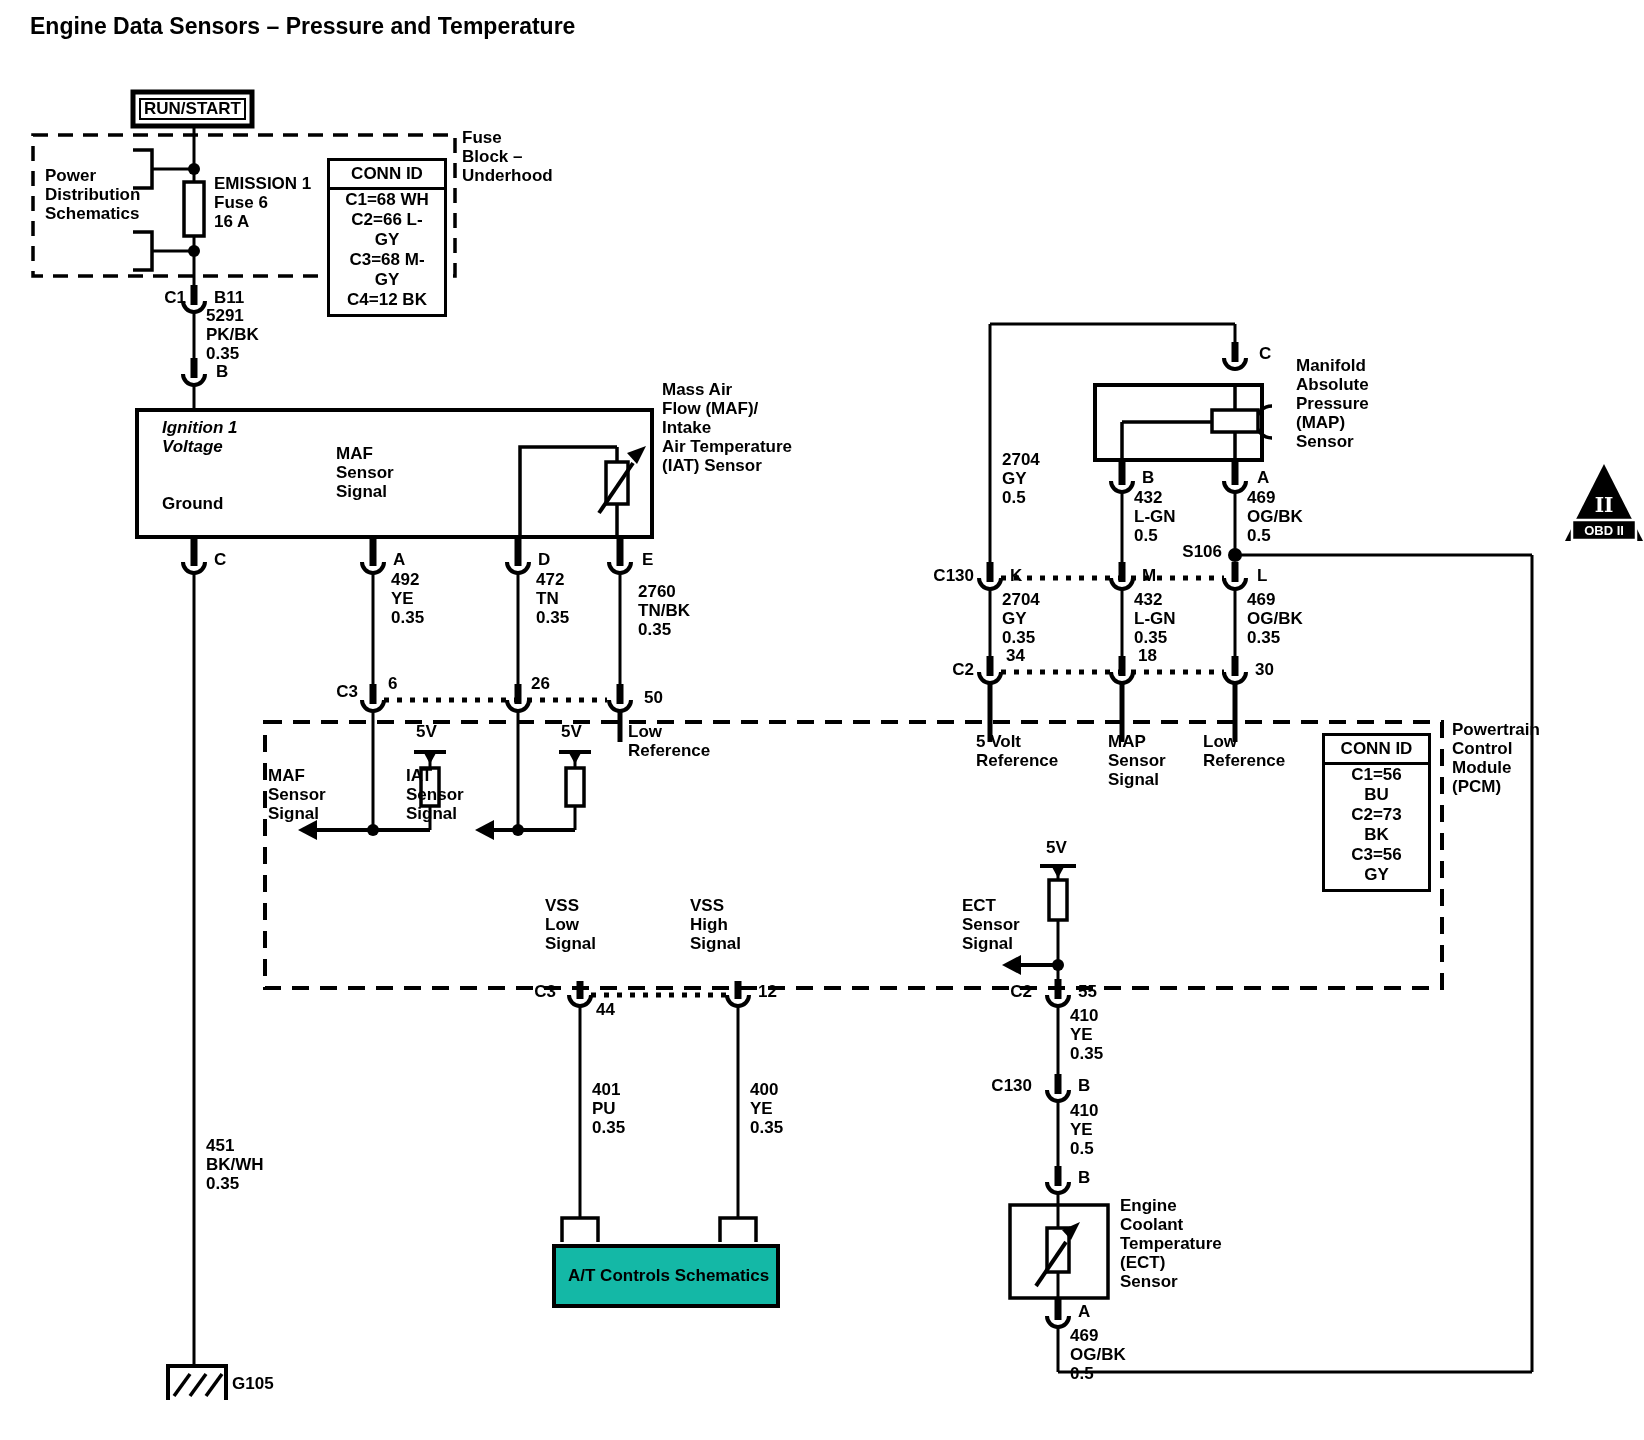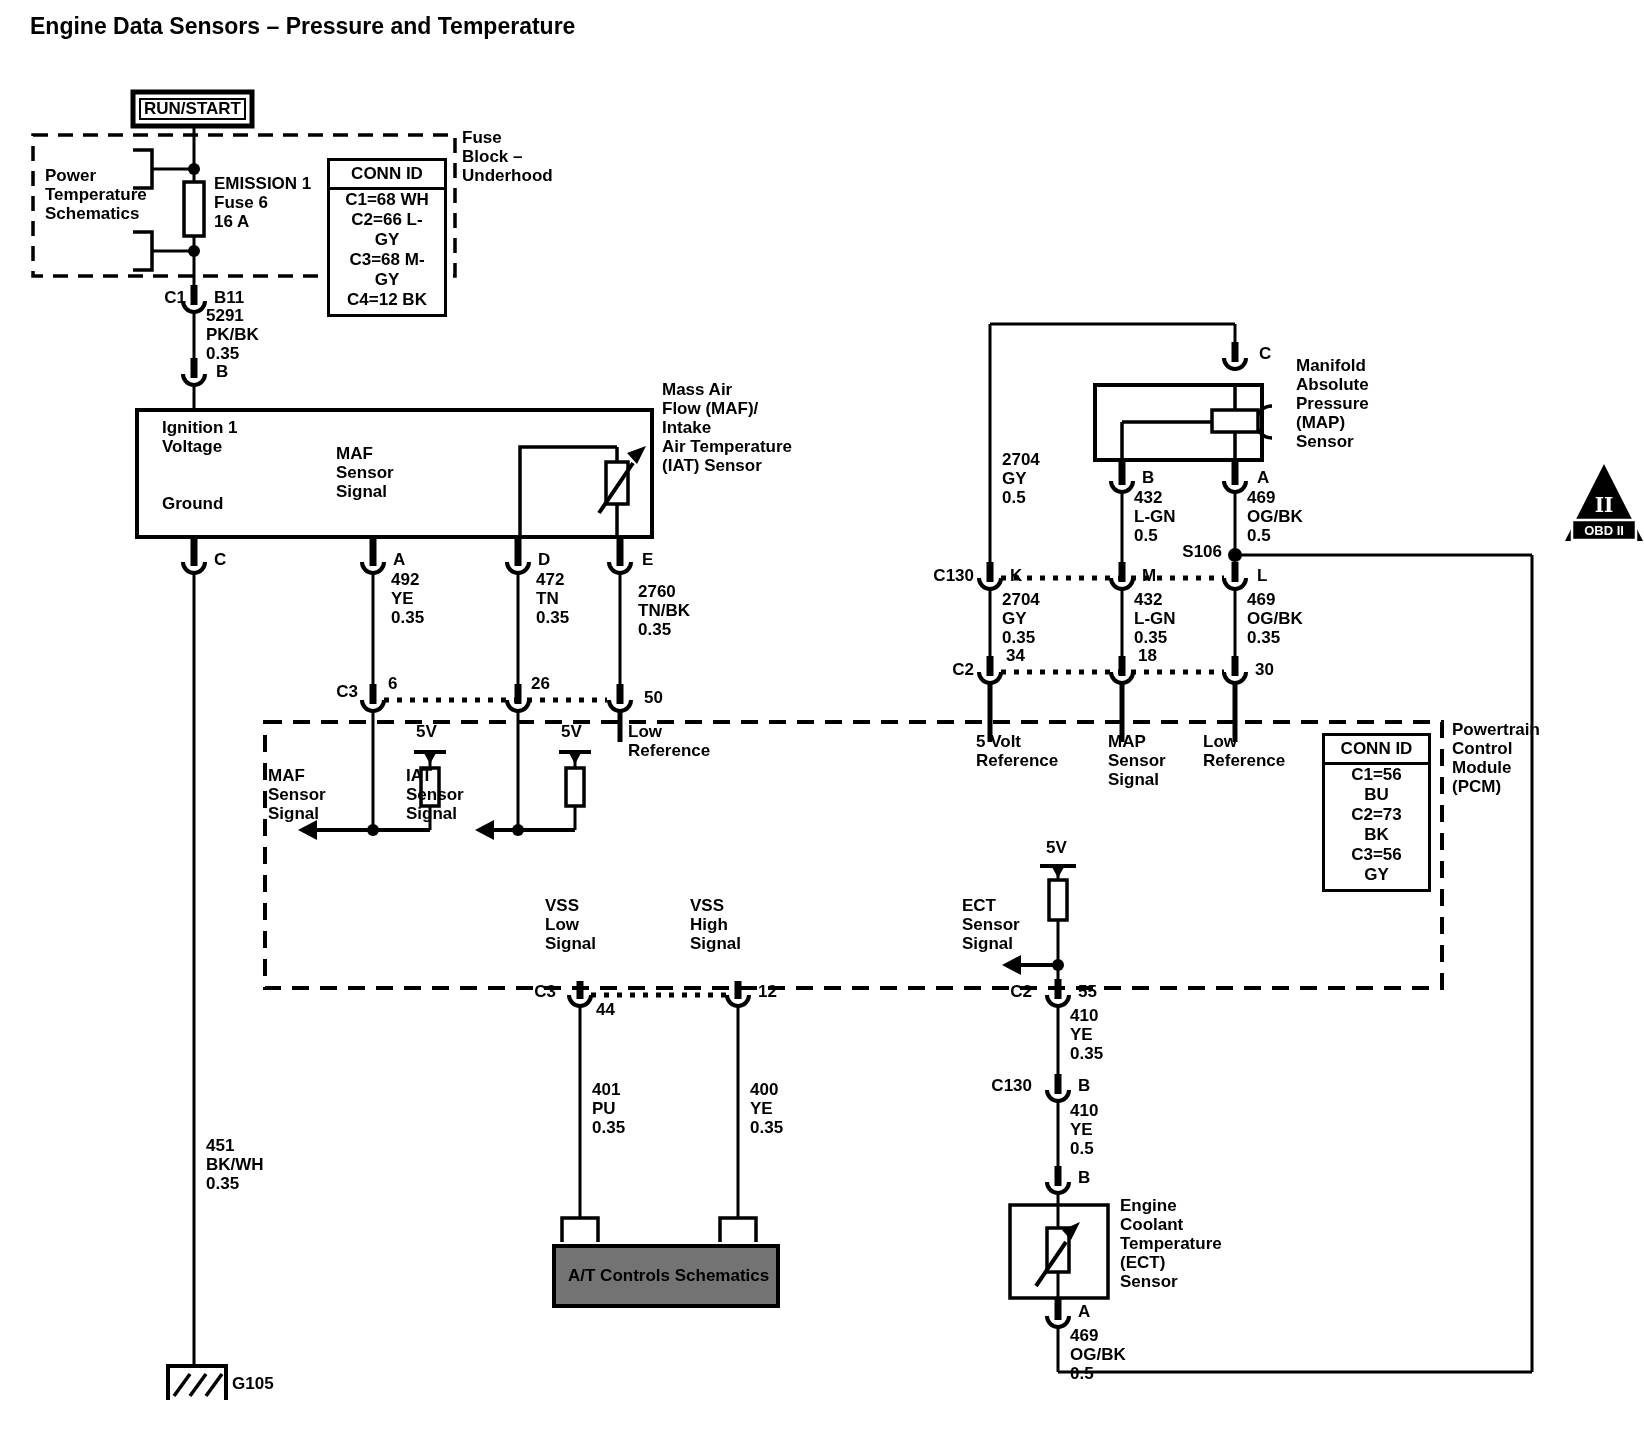--- a/index.html
+++ b/index.html
@@ -5,21 +5,21 @@
   html,body{margin:0;padding:0;background:#fff;}
   #canvas{position:relative;width:1644px;height:1440px;background:#fff;overflow:hidden;
           font-family:"Liberation Sans",sans-serif;color:#000;}
   #diagram-svg{position:absolute;left:0;top:0;}
   .lbl{position:absolute;font:bold 17px/1.12 "Liberation Sans",sans-serif;white-space:pre-line;color:#000;}
   .r{transform:translateX(-100%);text-align:right;}
   .title{font:bold 23px/1.1 "Liberation Sans",sans-serif;}
   .connbox{position:absolute;border:3px solid #000;background:#fff;}
   .connbox .hdr{border-bottom:3px solid #000;text-align:center;font:bold 17px/26px "Liberation Sans",sans-serif;padding:0 4px;}
   .connbox .row{font:bold 17px/20px "Liberation Sans",sans-serif;padding:0 13px;text-align:center;}
-  .plainbox{position:absolute;border:4px solid #000;background:#737373;display:flex;align-items:center;}
+  .plainbox{position:absolute;border:4px solid #000;background:#14b8a6;display:flex;align-items:center;}
   .plainbox span{font:bold 17px "Liberation Sans",sans-serif;padding-left:12px;}
   .svgtxt{font:bold 13px "Liberation Sans",sans-serif;fill:#fff;}
   .svgnum{font:bold 20px "DejaVu Serif",serif;fill:#fff;}
 </style>
 </head>
 <body>
 
 <div id="canvas">
 
 <svg id="diagram-svg" width="1644" height="1440" viewBox="0 0 1644 1440">
@@ -224,21 +224,21 @@
     <rect x="1572" y="520" width="64" height="20" fill="#000" stroke="#fff" stroke-width="2.5"></rect>
     <text class="svgtxt" x="1604" y="535" text-anchor="middle">OBD II</text>
   </g>
 </svg>
 
 <div class="lbl title" style="left:30px;top:14px;">Engine Data Sensors – Pressure and Temperature</div>
 
 <div class="lbl" style="left:133px;top:92px;width:119px;height:34px;display:flex;align-items:center;justify-content:center;">RUN/START</div>
 
 <div class="lbl" style="left:45px;top:166px;">Power
-Temperature
+Distribution
 Schematics</div>
 <div class="lbl" style="left:214px;top:174px;">EMISSION 1
 Fuse 6
 16 A</div>
 <div class="lbl" style="left:462px;top:128px;">Fuse
 Block –
 Underhood</div>
 
 <div class="connbox" style="left:327px;top:158px;width:114px;">
   <div class="hdr">CONN ID</div>
@@ -248,21 +248,21 @@
   <div class="row" style="padding-bottom:4px;">C4=12 BK</div>
 </div>
 
 <div class="lbl r" style="left:186px;top:288px;">C1</div>
 <div class="lbl" style="left:214px;top:288px;">B11</div>
 <div class="lbl" style="left:206px;top:306px;">5291
 PK/BK
 0.35</div>
 <div class="lbl" style="left:216px;top:362px;">B</div>
 
-<div class="lbl" style="left:162px;top:418px;">Ignition 1
+<div class="lbl" style="left:162px;top:418px;font-style:italic;">Ignition 1
 Voltage</div>
 <div class="lbl" style="left:162px;top:494px;">Ground</div>
 <div class="lbl" style="left:336px;top:444px;">MAF
 Sensor
 Signal</div>
 <div class="lbl" style="left:662px;top:380px;">Mass Air
 Flow (MAF)/
 Intake
 Air Temperature
 (IAT) Sensor</div>

